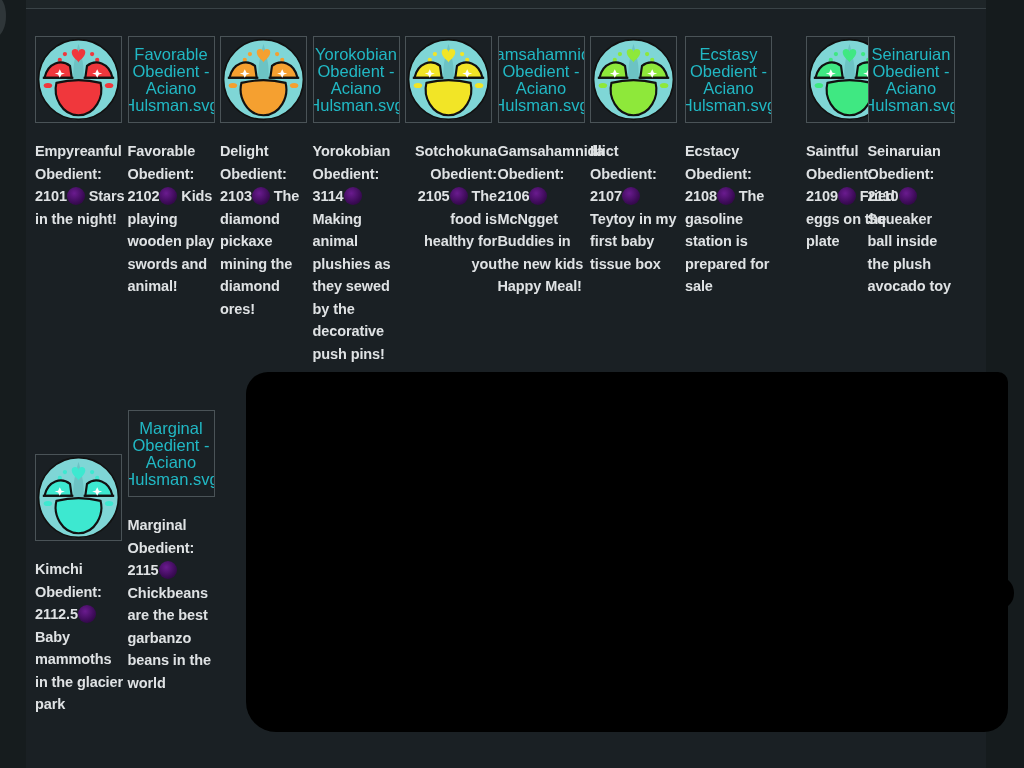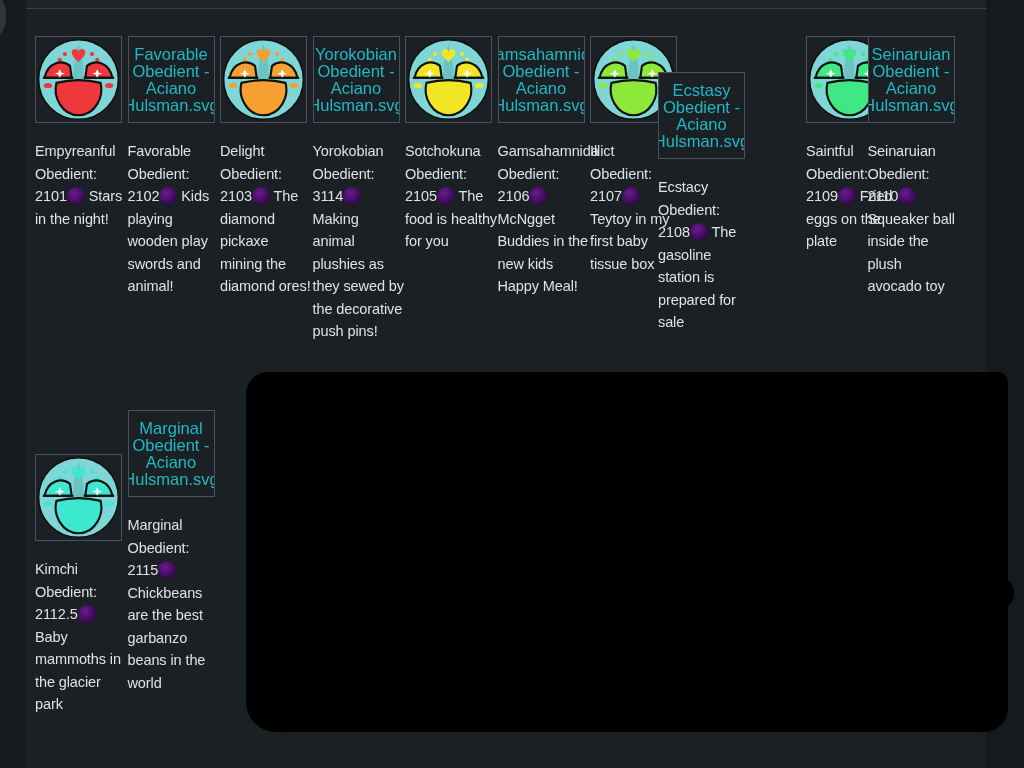--- a/index.html
+++ b/index.html
@@ -24,21 +24,21 @@
     display:flex; align-items:center; justify-content:center; overflow:hidden;
   }
   .alt {
     color:#21b8c4; font-size:16.5px; line-height:17px; text-align:center;
     white-space:nowrap; width:85px; overflow:hidden;
     display:flex; flex-direction:column; align-items:center;
   }
   .alt span { display:block; }
   .caption {
     margin-top:17px; width:92px; font-size:14.5px; line-height:22.5px;
-    font-weight:normal; color:#dfe2e4; letter-spacing:-0.1px;
+    font-weight:bold; color:#dfe2e4; letter-spacing:-0.1px;
   }
   .caption .num { white-space:nowrap; }
   .orb {
     display:inline-block; width:18px; height:18px; border-radius:50%;
     vertical-align:-4px;
     background:radial-gradient(circle at 40% 35%, #6a1b8f 0%, #3c0b57 60%, #22052f 100%);
   }
   .redact {
     position:absolute; left:246px; top:372px; width:762px; height:360px;
     background:#000; border-radius:22px 10px 24px 30px;
@@ -120,21 +120,21 @@
         <a class="imgbox">
           <div class="alt">
             <span>Yorokobian</span>
             <span>Obedient -</span>
             <span>Aciano</span>
             <span>Hulsman.svg</span>
           </div>
         </a>
         <div class="caption"><span>Yorokobian</span><br><span>Obedient:</span><br><span class="num"><span>3114</span><span class="orb"></span></span> <span>Making animal plushies as they sewed by the decorative push pins!</span></div>
       </div>
-      <div class="cell" style="left: 370px;">
+      <div class="cell" style="left: 370px; text-align: right;">
         <a class="imgbox">
           <svg width="85" height="85" viewBox="0 0 100 100">
       <circle cx="50" cy="50" r="47" fill="#7fd6d6" stroke="#111" stroke-width="2"></circle>
       <path d="M50 8 C44 30 40 50 50 62 C60 50 56 30 50 8Z" fill="#5fb5b8" opacity=".6"></path>
       <path d="M42 18 c0-5 8-5 8 0 c0-5 8-5 8 0 c0 6-8 10-8 12 c0-2-8-6-8-12z" fill="#f2e526"></path>
       <circle cx="34" cy="20" r="2.5" fill="#f2e526"></circle>
             <circle cx="66" cy="20" r="2.5" fill="#f2e526"></circle>
       <circle cx="28" cy="27" r="2.5" fill="#f2e526"></circle>
             <circle cx="72" cy="27" r="2.5" fill="#f2e526"></circle>
       <path d="M10 48 C14 30 30 26 40 34 L42 48 Z" fill="#f2e526" stroke="#111" stroke-width="2.5"></path>
@@ -177,21 +177,21 @@
             <path d="M56 48 L92 48" stroke="#111" stroke-width="2.5"></path>
       <path d="M26 42 l2-4 l2 4 l4 1 l-4 1 l-2 4 l-2-4 l-4-1z" fill="#fff"></path>
       <path d="M70 42 l2-4 l2 4 l4 1 l-4 1 l-2 4 l-2-4 l-4-1z" fill="#fff"></path>
       <ellipse cx="14" cy="57" rx="5" ry="3" fill="#8ee83a"></ellipse>
             <ellipse cx="86" cy="57" rx="5" ry="3" fill="#8ee83a"></ellipse>
       <path d="M24 54 C40 50 60 50 76 54 C80 70 70 92 50 92 C30 92 20 70 24 54Z" fill="#8ee83a" stroke="#111" stroke-width="2.5"></path>
     </svg>
         </a>
         <div class="caption"><span>Illict</span><br><span>Obedient:</span><br><span class="num"><span>2107</span><span class="orb"></span></span> <span>Teytoy in my first baby tissue box</span></div>
       </div>
-      <div class="cell" style="left: 623px; margin-top: 36px;">
+      <div class="cell" style="left: 650px;">
         <a class="imgbox">
           <div class="alt">
             <span>Ecstasy</span>
             <span>Obedient -</span>
             <span>Aciano</span>
             <span>Hulsman.svg</span>
           </div>
         </a>
         <div class="caption"><span>Ecstacy</span><br><span>Obedient:</span><br><span class="num"><span>2108</span><span class="orb"></span></span> <span>The gasoline station is prepared for sale</span></div>
       </div>

